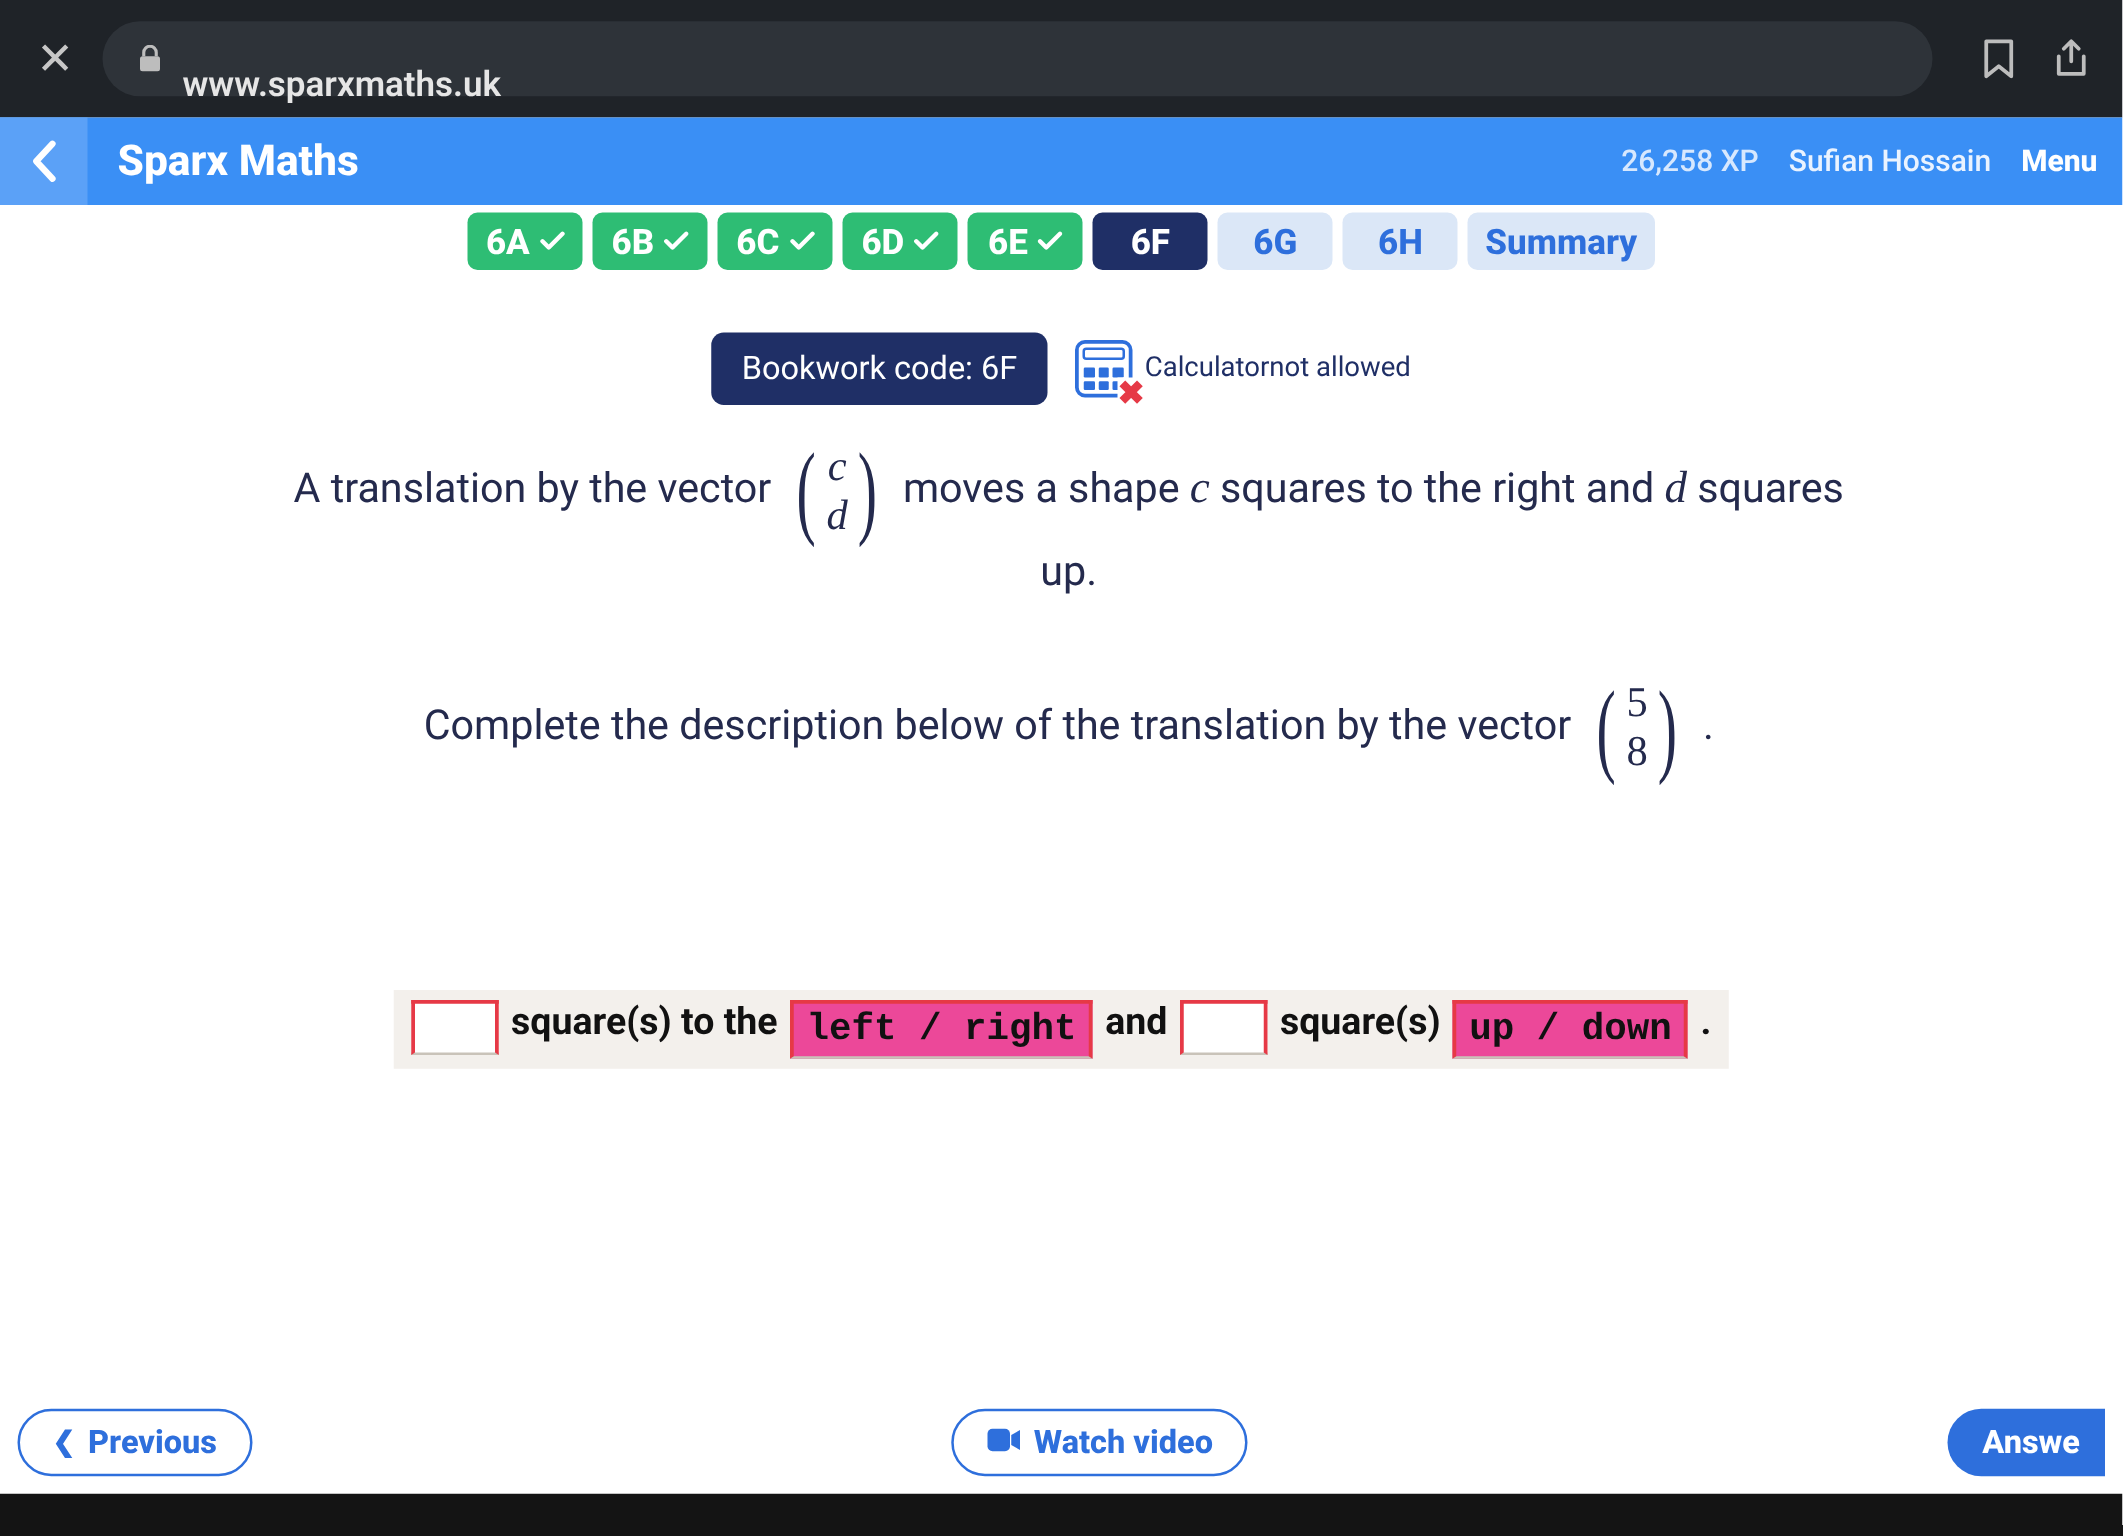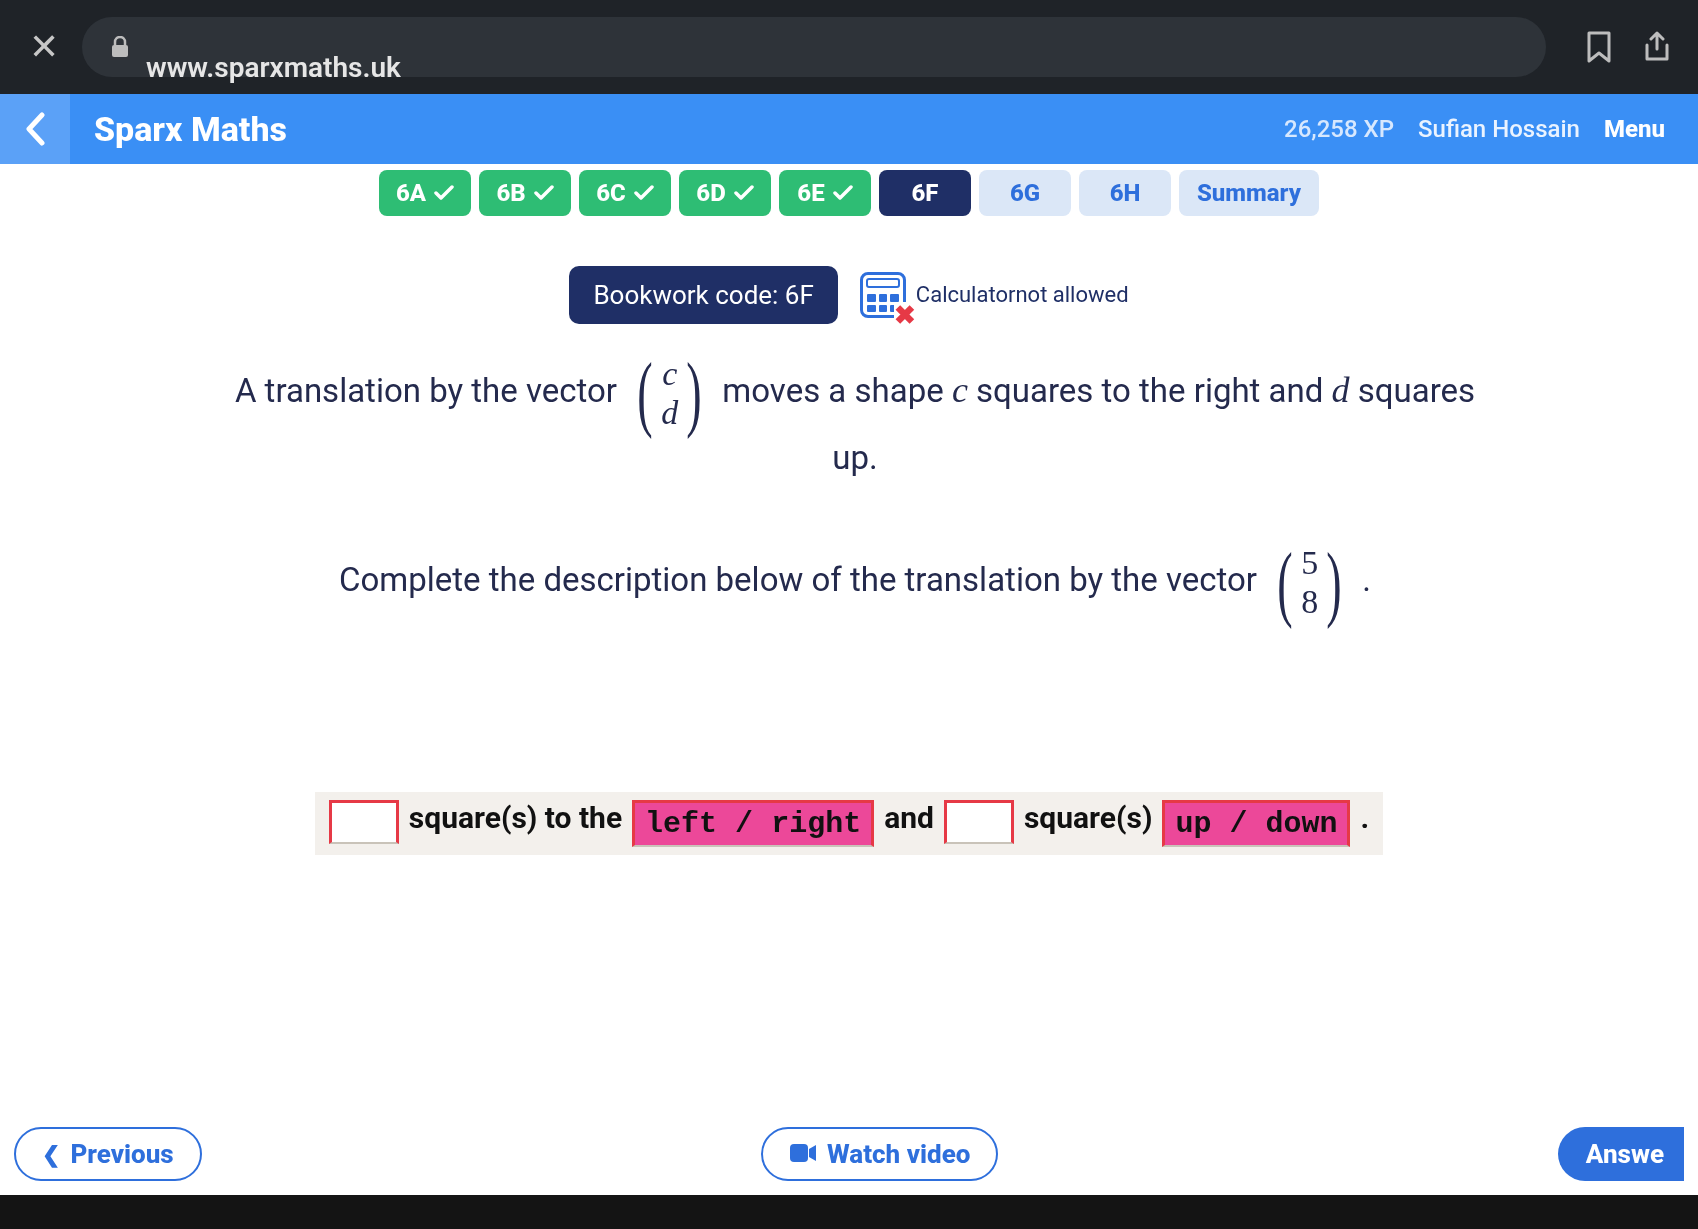--- a/index.html
+++ b/index.html
@@ -55,21 +55,21 @@
   }
   .chrome-icon { width: 34px; height: 34px; display:flex; align-items:center; justify-content:center; cursor:pointer; }
 
   
   .app-header {
     background: #3a8ff5;
     height: 70px;
     display: flex;
     align-items: center;
     color: #fff;
-    padding-right: 33px;
+    padding-right: 20px;
   }
   .back-region {
     background: #5ba1f7;
     width: 70px;
     height: 100%;
     display: flex;
     align-items: center;
     justify-content: center;
     cursor: pointer;
   }
@@ -98,21 +98,21 @@
     background: #fff;
   }
   .task-tab {
     height: 46px;
     min-width: 92px;
     border-radius: 8px;
     display: flex;
     align-items: center;
     justify-content: center;
     gap: 8px;
-    font-size: 24px;
+    font-size: 28px;
     font-weight: 800;
     padding: 0 14px;
     cursor: pointer;
   }
   .task-done { background: #2ebd74; color: #fff; }
   .task-current { background: #1f2f66; color: #fff; }
   .task-future { background: #dbe7f7; color: #2e6fdc; }
   .task-summary { background: #dbe7f7; color: #2e6fdc; min-width: 140px; }
   .check-icon { display:flex; }
 

